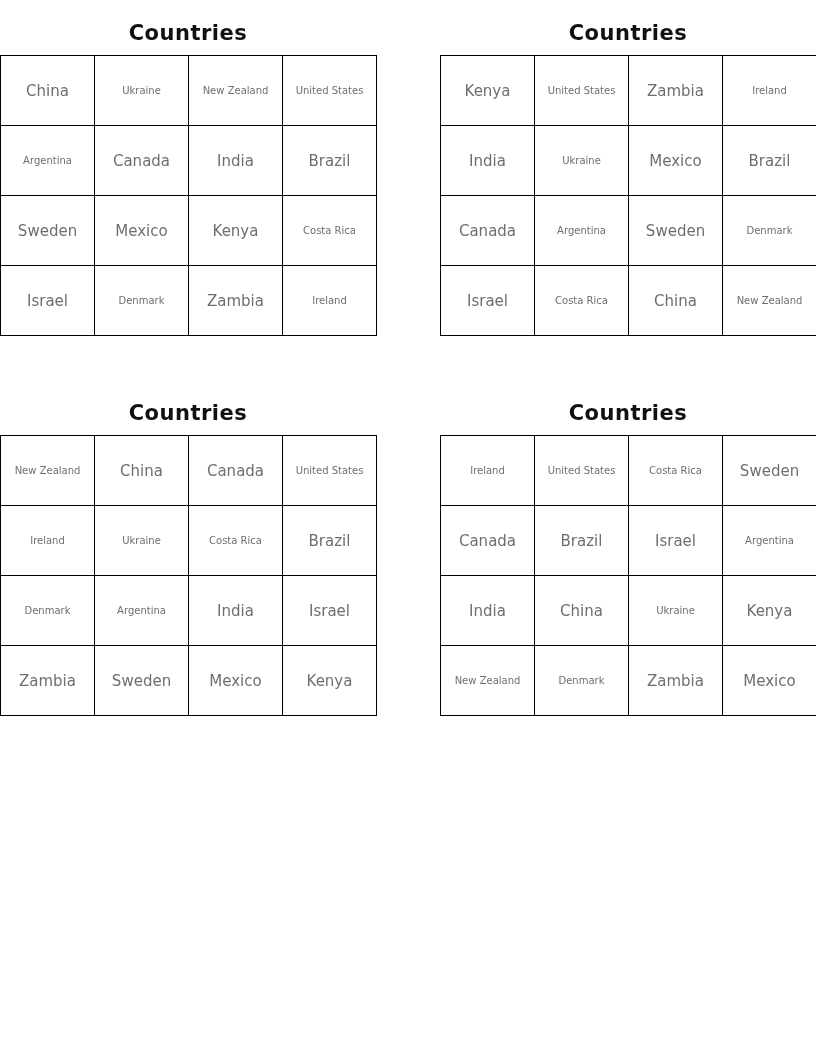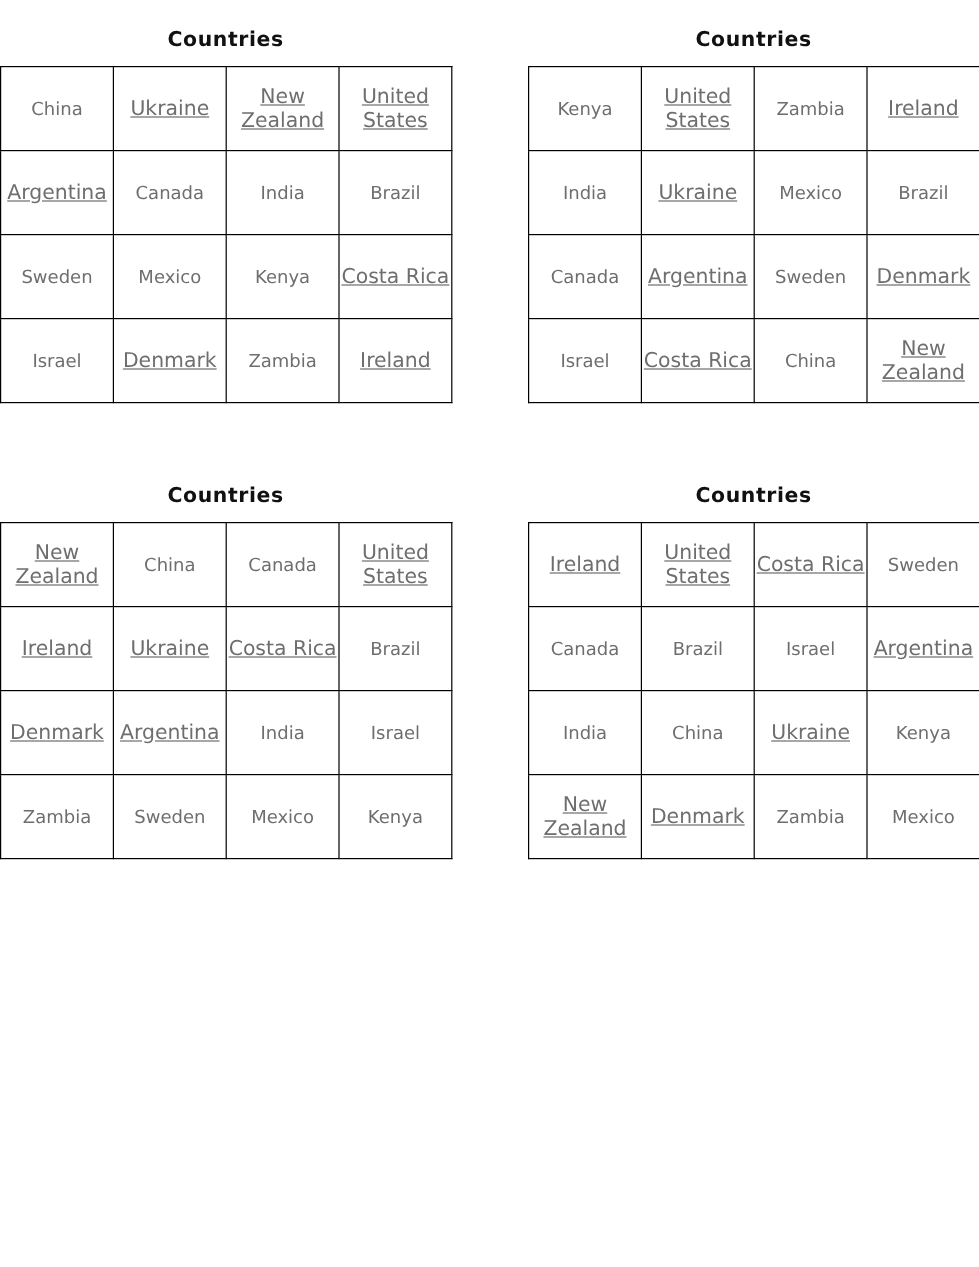--- a/index.html
+++ b/index.html
@@ -16,42 +16,42 @@
     width: 376px;
   }
   .pos-tl { left: 0;     top: 15px; }
   .pos-tr { left: 440px; top: 15px; }
   .pos-bl { left: 0;     top: 395px; }
   .pos-br { left: 440px; top: 395px; }
   .card-title {
     height: 40px;
     line-height: 36px;
     text-align: center;
-    font-size: 17px;
+    font-size: 21px;
     font-weight: 600;
     letter-spacing: 0.5px;
     color: #111111;
   }
   table.grid {
     border-collapse: collapse;
     table-layout: fixed;
     width: 376px;
   }
   td.cell {
     width: 94px;
     height: 70px;
     border: 1px solid #000000;
     text-align: center;
     vertical-align: middle;
     color: #6e6e6e;
     font-size: 15px;
     background: #ffffff;
     overflow: hidden;
   }
-  td.cell.small { font-size: 17px; text-decoration: underline; }
+  td.cell.small { font-size: 10px; }
 </style>
 </head>
 <body>
 
 <div class="card pos-tl">
   <div class="card-title">Countries</div>
   <table class="grid">
     <tbody>
         <tr>
       <td class="cell">China</td>

